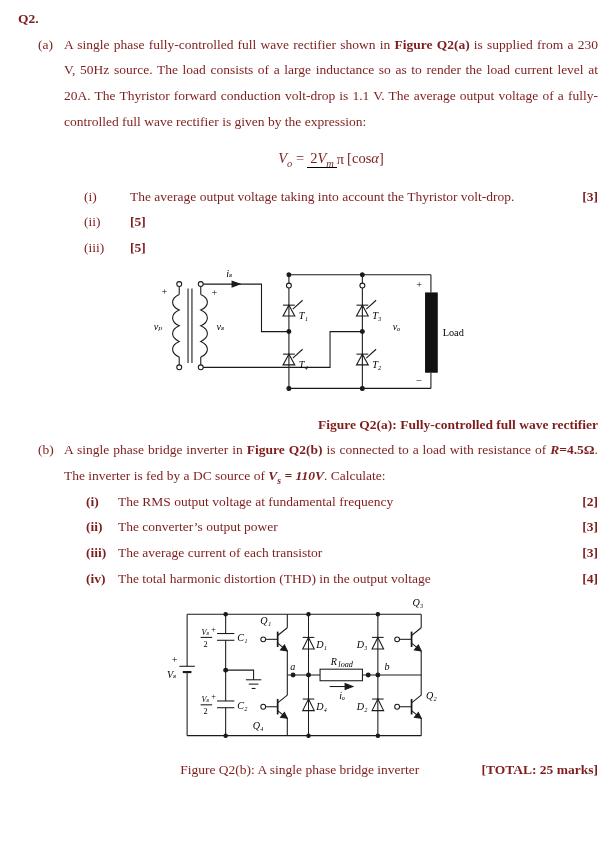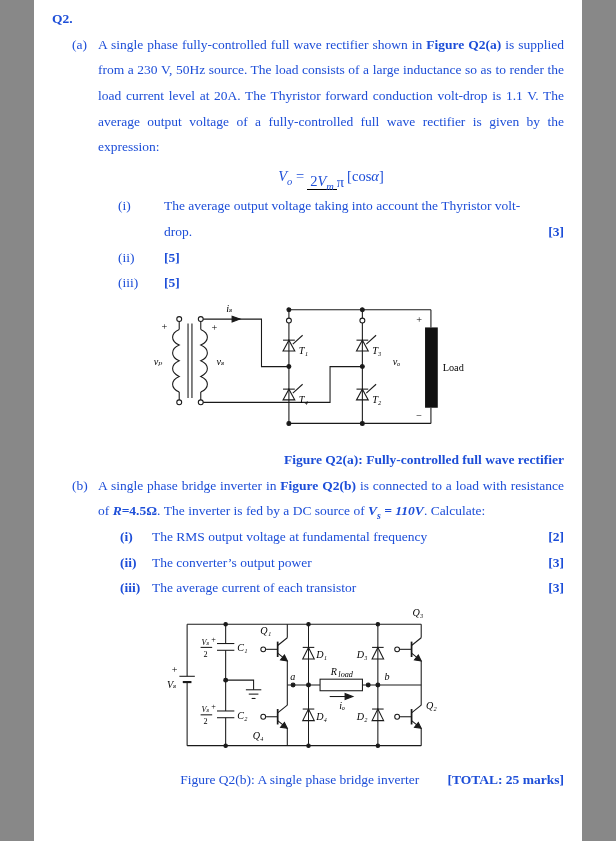--- a/index.html
+++ b/index.html
@@ -1,28 +1,28 @@
 <!DOCTYPE html>
 <html><head>
 <meta charset="utf-8">
 <style>
   * { margin:0; padding:0; box-sizing:border-box; }
   body { background:#888; font-family:"Liberation Serif","DejaVu Serif",serif; }
   .page {
-    width:548px; height:841px; margin:0 auto; background:#ffffff; color:#1d4ed8;
+    width:616px; height:841px; margin:0 auto; background:#ffffff; color:#7f1d1d;
     padding:6px 18px 4px 18px; overflow:hidden;
     font-size:13.5px; line-height:1.9;
   }
   .q-label { font-weight:bold; }
   .part { display:flex; margin-left:20px; }
   .part-label { width:26px; flex:0 0 26px; }
   .part-body { flex:1; }
   .justify { text-align:justify; }
   sub { font-size:0.72em; line-height:0; }
-  .equation { display:flex; justify-content:center; align-items:flex-end; gap:3px; font-size:14.5px; margin:3px 0; }
+  .equation { display:flex; justify-content:center; align-items:center; gap:3px; font-size:14.5px; margin:11px 0; }
   .frac { display:inline-flex; flex-direction:row; align-items:center; line-height:1.12; }
   .frac .num { border-bottom:1.2px solid #000; padding:0 3px; }
   .items-a { margin-left:20px; }
   .items-b { margin-left:22px; }
   .item { display:flex; }
   .items-a .item-label { flex:0 0 46px; }
   .items-b .item-label { flex:0 0 32px; font-weight:bold; }
   .item-text { flex:1; padding-right:8px;font-family:Liberation Serif, serif; }
   .item-marks { align-self:flex-end; font-weight:bold; }
   .figure-wrap { display:flex; justify-content:center; margin:2px 0; }
@@ -167,20 +167,25 @@
         </div>
         <div class="item">
           <span class="item-label">(ii)</span>
           <span class="item-text"><span>The converter’s output power</span></span>
           <span class="item-marks">[3]</span>
         </div>
         <div class="item">
           <span class="item-label">(iii)</span>
           <span class="item-text"><span>The average current of each transistor</span></span>
           <span class="item-marks">[3]</span>
+        </div>
+        <div class="item">
+          <span class="item-label">(iv)</span>
+          <span class="item-text"><span>The total harmonic distortion (THD) in the output voltage</span></span>
+          <span class="item-marks">[4]</span>
         </div>
       </div>
     </div>
   </div>
 
   <div class="figure-wrap">
     <svg class="circuit" width="289" height="162" viewBox="0 0 300 168">
       <g stroke="#1a1a1a" stroke-width="1.1" fill="none">
 
         <line x1="24" y1="22" x2="267" y2="22"></line>

